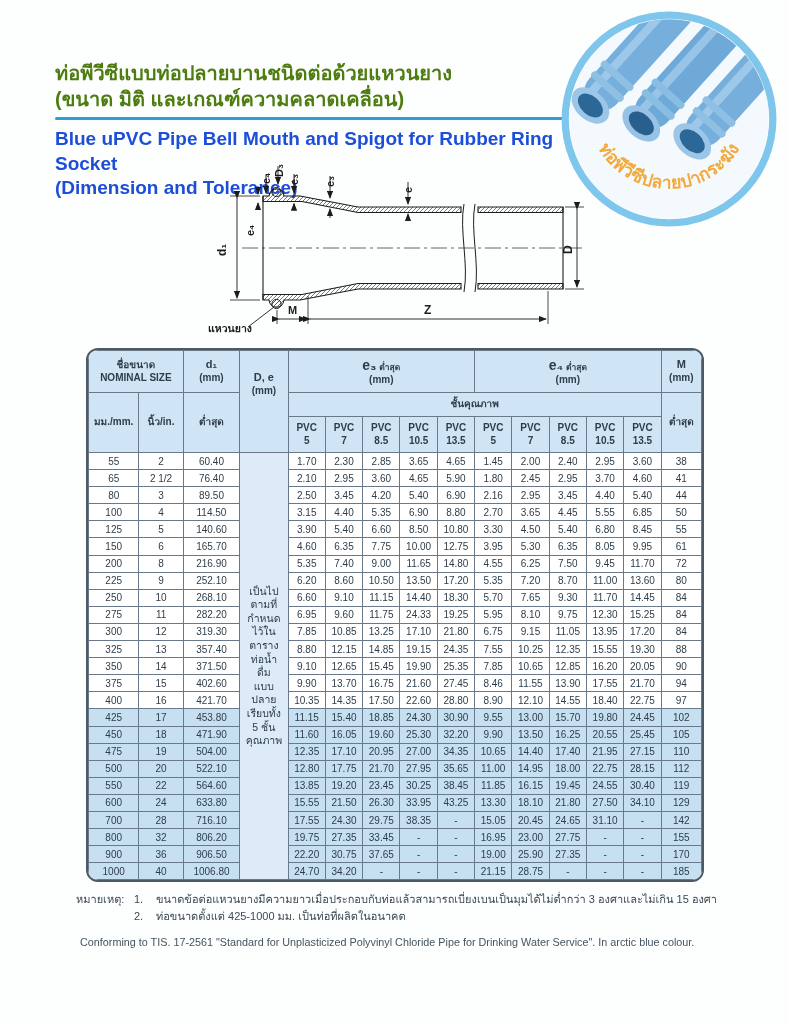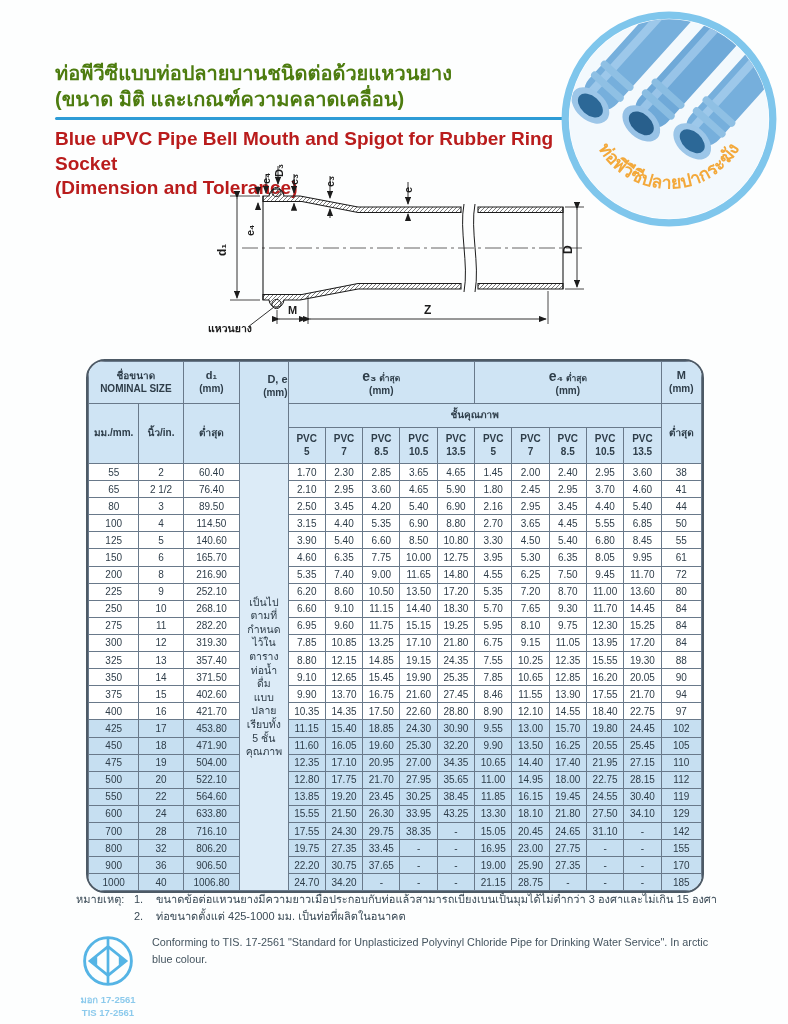--- a/index.html
+++ b/index.html
@@ -17,41 +17,41 @@
   .title-thai{
     position:absolute;left:55px;top:60px;width:500px;
     font-size:20px;font-weight:bold;color:#4d7c0f;line-height:1.32;
   }
   .header-rule{
     position:absolute;left:55px;top:117px;width:532px;height:3px;
     background:#2e9cd6;border-radius:2px;
   }
   .title-en{
     position:absolute;left:55px;top:127px;width:520px;
-    font-size:19px;font-weight:bold;color:#b91c1c;line-height:1.3;
+    font-size:19px;font-weight:bold;color:#1d4ed8;line-height:1.3;
   }
   
   .badge{position:absolute;left:560px;top:10px;width:218px;height:218px;}
   
   .diagram{position:absolute;left:208px;top:160px;width:382px;height:182px;}
   .diagram text{fill:#1c1c1c;font-family:"Liberation Sans","DejaVu Sans",sans-serif;}
   
   .table-wrap{
-    position:absolute;left:86px;top:359px;width:614px;
-    border:2px solid #4d5a66;border-radius:19px;overflow:hidden;background:#fff;
+    position:absolute;left:86px;top:348px;width:614px;
+    border:2px solid #4d5a66;border-radius:12px;overflow:hidden;background:#fff;
   }
   table.size-table{border-collapse:collapse;width:100%;table-layout:fixed;}
   .size-table th,.size-table td{
     border:1px solid #69798a;text-align:center;vertical-align:middle;
     padding:0;color:#2e3d49;
   }
   .size-table thead th{background:#cfe4f4;font-weight:bold;font-size:10px;line-height:1.25;}
   .size-table thead .big-sym{font-size:14px;}
   .size-table thead .small-min{font-size:8.5px;font-weight:bold;}
-  .size-table thead th.de-head{vertical-align:top;padding-top:11px;text-align:right;}
+  .size-table thead th.de-head{vertical-align:top;padding-top:20px;}
   .size-table tbody td{font-size:10px;height:16.1px;background:#ffffff;}
   .size-table tbody tr.hl td{background:#c6dff1;}
   .size-table td.de-cell{background:#dcebf7;vertical-align:middle;}
   .size-table td.de-cell div{
     white-space:pre-line;font-size:10.5px;line-height:13.6px;color:#2e3d49;
   }
   
   .notes{position:absolute;left:76px;top:891px;width:660px;font-size:11px;color:#3a4a56;}
   .notes-row{display:flex;line-height:1.55;}
   .notes-label{width:58px;flex:none;}
@@ -397,21 +397,21 @@
             <td>14.45</td>
             <td>84</td>
           </tr>
           <tr>
             <td>275</td>
             <td>11</td>
             <td>282.20</td>
             <td>6.95</td>
             <td>9.60</td>
             <td>11.75</td>
-            <td>15.15</td>
+            <td>24.33</td>
             <td>19.25</td>
             <td>5.95</td>
             <td>8.10</td>
             <td>9.75</td>
             <td>12.30</td>
             <td>15.25</td>
             <td>84</td>
           </tr>
           <tr>
             <td>300</td>
@@ -667,28 +667,18 @@
           </div>
           <div class="notes-row">
             <div class="note-num">2.</div>
             <div class="note-text">ท่อขนาดตั้งแต่ 425-1000 มม. เป็นท่อที่ผลิตในอนาคต</div>
           </div>
         </div>
     </div>
   </div>
 
   <div class="footer">
-    <div class="logo-block">
-      <svg width="54" height="54" viewBox="0 0 60 60">
-        <circle cx="30" cy="30" r="26" fill="none" stroke="#55b4e5" stroke-width="3.2"></circle>
-        <line x1="30" y1="5" x2="30" y2="55" stroke="#55b4e5" stroke-width="3"></line>
-        <path d="M10,30 L30,14 L50,30 L30,46 Z" fill="none" stroke="#55b4e5" stroke-width="3"></path>
-        <path d="M10,30 L18,25 L18,35 Z" fill="#55b4e5"></path>
-        <path d="M50,30 L42,25 L42,35 Z" fill="#55b4e5"></path>
-      </svg>
-      <div class="logo-caption"><span>มอก 17-2561</span><br><span>TIS 17-2561</span></div>
-    </div>
     <div class="footer-text">
       <div>Conforming to TIS. 17-2561 "Standard for Unplasticized Polyvinyl Chloride Pipe for Drinking Water Service". In arctic blue colour.</div>
     </div>
   </div>
 
 </div>
 
 </body></html>

